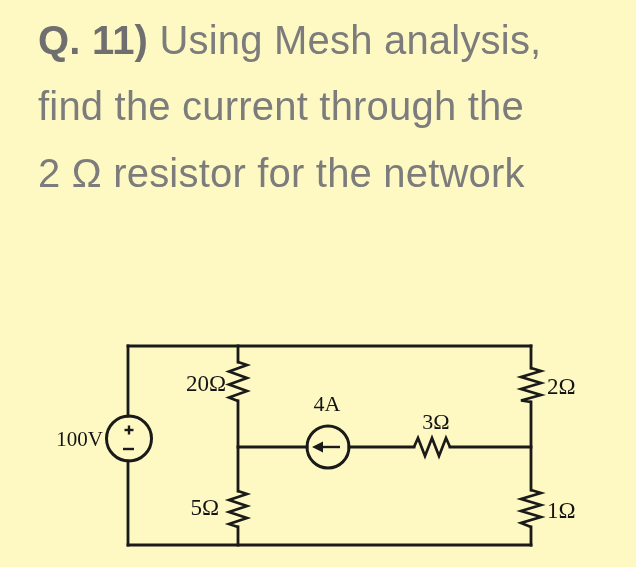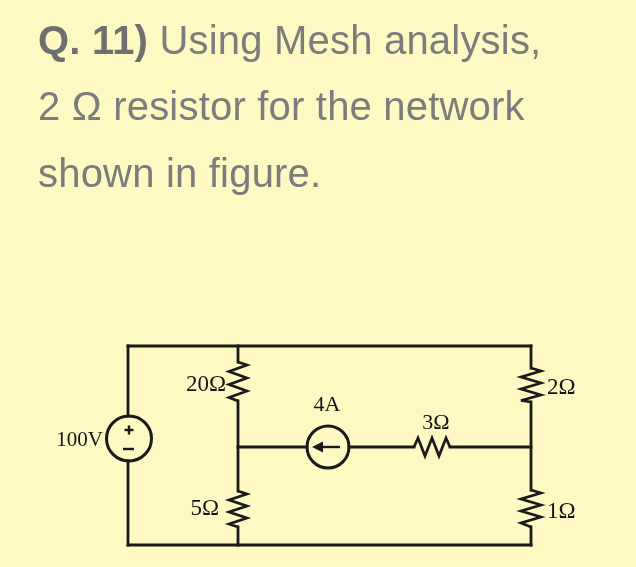--- a/index.html
+++ b/index.html
@@ -61,22 +61,22 @@
     fill: #141414;
   }
 </style>
 </head>
 <body>
 
 <div id="screen">
 
   <div class="question">
     <div><span class="q-num">Q. 11)</span><span> Using Mesh analysis,</span></div>
+    <div>find the current through the</div>
     <div>2 Ω resistor for the network</div>
-    <div>shown in figure.</div>
   </div>
 
   <svg class="circuit-svg" viewBox="0 0 636 567">
 
     <path class="wire" d="M128,346 H531"></path>
     <path class="wire" d="M128,545 H531"></path>
     <path class="wire" d="M128,346 V416 M128,461 V545"></path>
 
     <path class="wire" d="M238,346 V362 M238,401 V491 M238,527 V545"></path>
 

